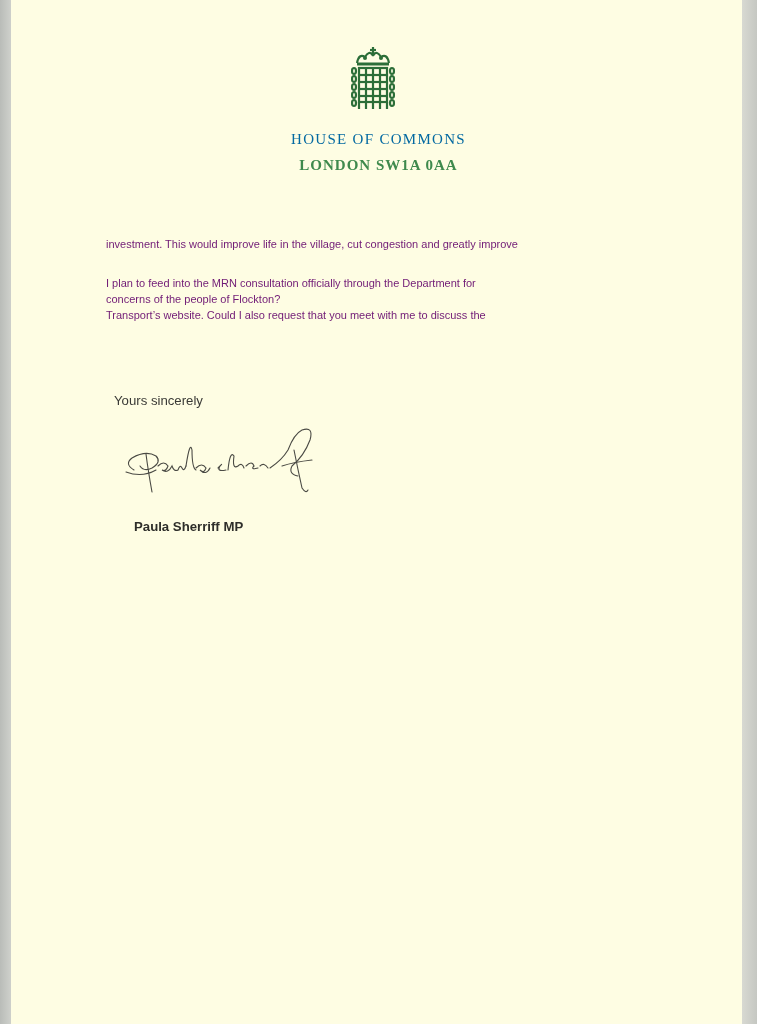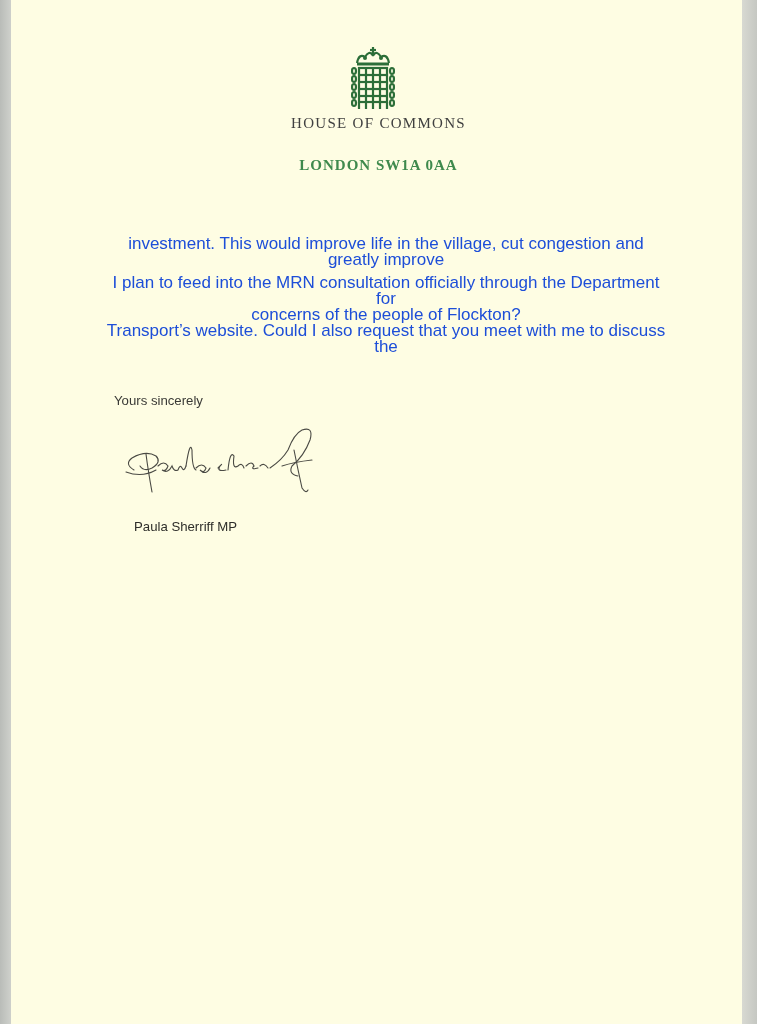--- a/index.html
+++ b/index.html
@@ -32,47 +32,46 @@
       left: 351px;
       top: 47px;
       width: 44px;
       height: 68px;
     }
     .letterhead-title {
       position: absolute;
       left: 0;
       width: 757px;
       text-align: center;
-      top: 115px;
+      top: 131px;
       font-family: "Liberation Serif", serif;
       font-size: 15px;
       letter-spacing: 1.3px;
-      color: #404040;
+      color: #0369a1;
     }
     .letterhead-address {
       position: absolute;
       left: 0;
       width: 757px;
       text-align: center;
       top: 157px;
       font-family: "Liberation Serif", serif;
       font-size: 15px;
       font-weight: bold;
       letter-spacing: 1px;
       color: #3f8a4d;
     }
     .body-text {
       position: absolute;
       left: 106px;
       width: 560px;
       font-family: "Liberation Sans", sans-serif;
-      font-size: 17px;
+      font-size: 11px;
       line-height: 16px;
-      color: #1d4ed8;
-      text-align: center;
+      color: #701a75;
     }
     .body-text p {
       margin: 0;
     }
     .p1 { top: 236px; }
     .p2 { top: 275px; }
     .p3 { top: 331px; }
     .closing {
       position: absolute;
       left: 114px;
@@ -87,21 +86,21 @@
       top: 420px;
       width: 215px;
       height: 80px;
     }
     .signatory {
       position: absolute;
       left: 106px;
       top: 519px;
       font-family: "Liberation Sans", sans-serif;
       font-size: 13.2px;
-      font-weight: normal;
+      font-weight: bold;
       color: #2e2e2a;
       padding-left: 28px;
     }
   </style>
 </head>
 <body>
 
 <div class="border-left"></div>
 <div class="page"></div>
 <div class="border-right"></div>

